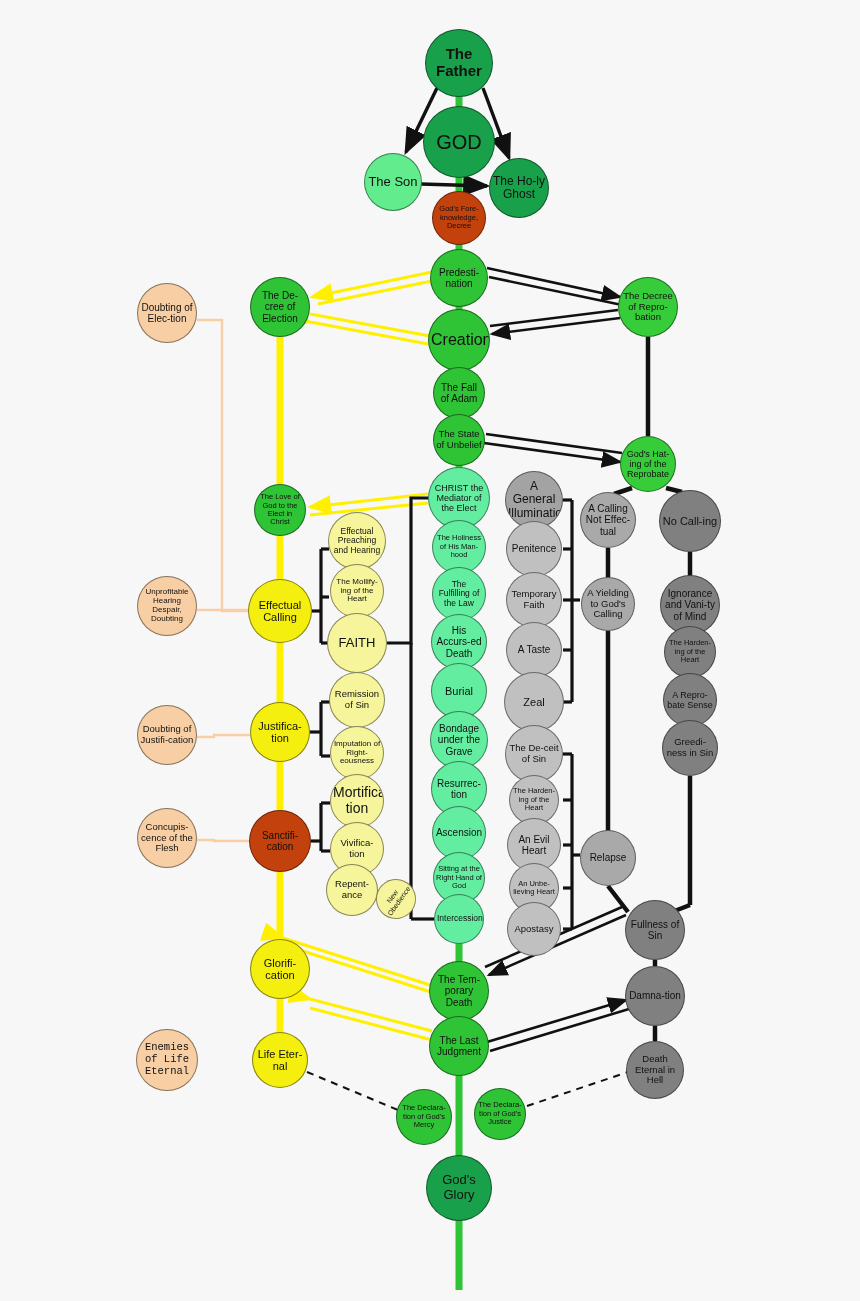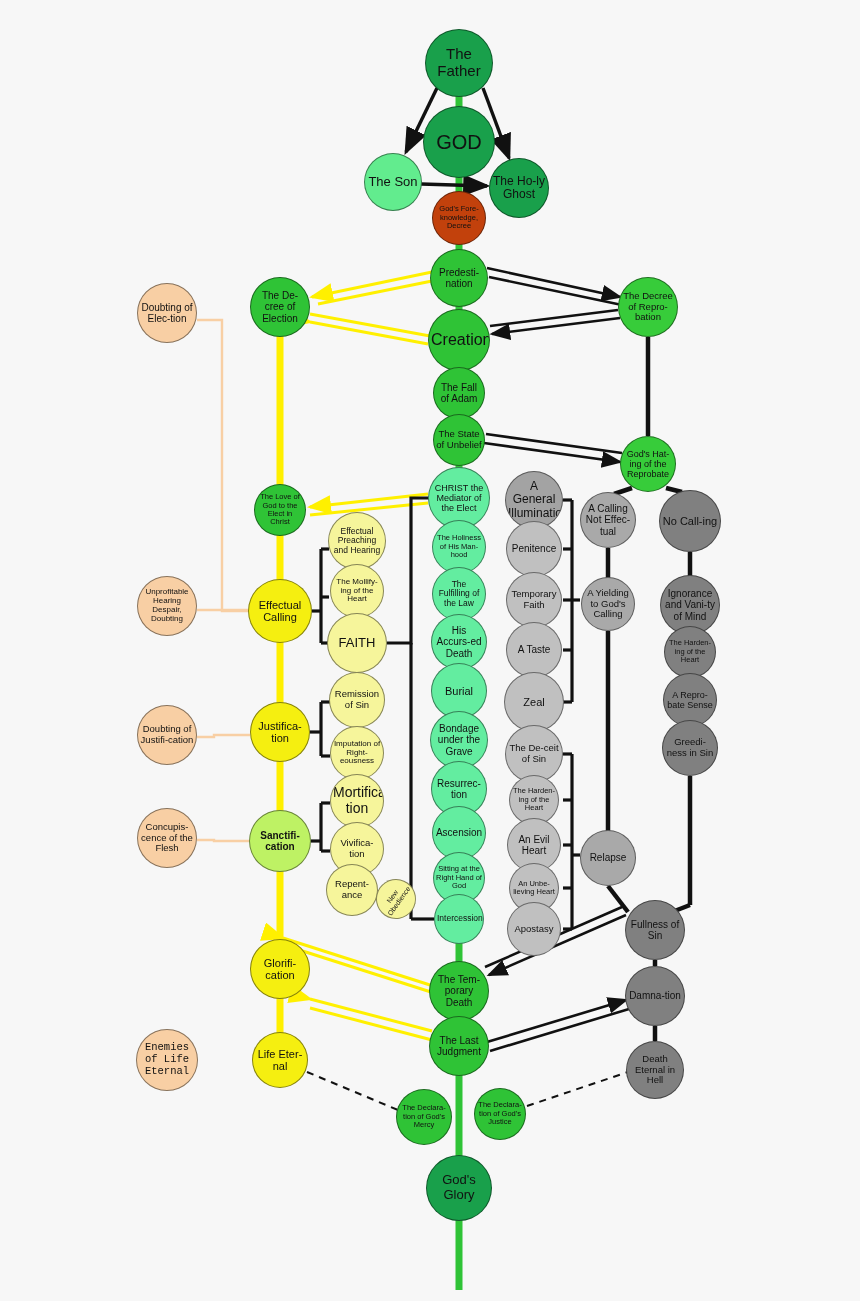--- a/index.html
+++ b/index.html
@@ -144,21 +144,21 @@
       <path d="M572,855 L580,855"></path>
     </g>
 
     <g stroke="#111" stroke-width="2" fill="none" stroke-dasharray="7 6">
       <line x1="307" y1="1072" x2="398" y2="1110"></line>
       <line x1="527" y1="1106" x2="628" y2="1072"></line>
     </g>
   </svg>
 
   <div id="nodes">
-      <div class="node" style="left: 425px; top: 29px; width: 68px; height: 68px; background: rgb(25, 160, 75); font-size: 15px;">
+      <div class="node" style="left: 425px; top: 29px; width: 68px; height: 68px; background: rgb(25, 160, 75); font-size: 15px; font-weight: bold;">
         <span>The Father</span>
       </div>
       <div class="node" style="left: 423px; top: 106px; width: 72px; height: 72px; background: rgb(25, 160, 75); font-size: 20px;">
         <span>GOD</span>
       </div>
       <div class="node" style="left: 364px; top: 153px; width: 58px; height: 58px; background: rgb(98, 236, 142); font-size: 13px;">
         <span>The Son</span>
       </div>
       <div class="node" style="left: 489px; top: 158px; width: 60px; height: 60px; background: rgb(25, 160, 75); font-size: 12px;">
         <span>The Ho-ly Ghost</span>
@@ -183,21 +183,21 @@
       </div>
       <div class="node" style="left: 254px; top: 484px; width: 52px; height: 52px; background: rgb(47, 195, 54); font-size: 7.5px; align-items: center;">
         <span>The Love of God to the Elect in Christ</span>
       </div>
       <div class="node" style="left: 248px; top: 579px; width: 64px; height: 64px; background: rgb(245, 239, 16); font-size: 11px;">
         <span>Effectual Calling</span>
       </div>
       <div class="node" style="left: 250px; top: 702px; width: 60px; height: 60px; background: rgb(245, 239, 16); font-size: 11px;">
         <span>Justifica-tion</span>
       </div>
-      <div class="node" style="left: 249px; top: 810px; width: 62px; height: 62px; background: #bef264; font-size: 10px; font-weight: bold;">
+      <div class="node" style="left: 249px; top: 810px; width: 62px; height: 62px; background: #c2410c; font-size: 10px;">
         <span>Sanctifi-cation</span>
       </div>
       <div class="node" style="left: 250px; top: 939px; width: 60px; height: 60px; background: rgb(245, 239, 16); font-size: 11px;">
         <span>Glorifi-cation</span>
       </div>
       <div class="node" style="left: 252px; top: 1032px; width: 56px; height: 56px; background: rgb(245, 239, 16); font-size: 11px;">
         <span>Life Eter-nal</span>
       </div>
       <div class="node" style="left: 137px; top: 283px; width: 60px; height: 60px; background: rgb(248, 207, 164); font-size: 10px;">
         <span>Doubting of Elec-tion</span>

